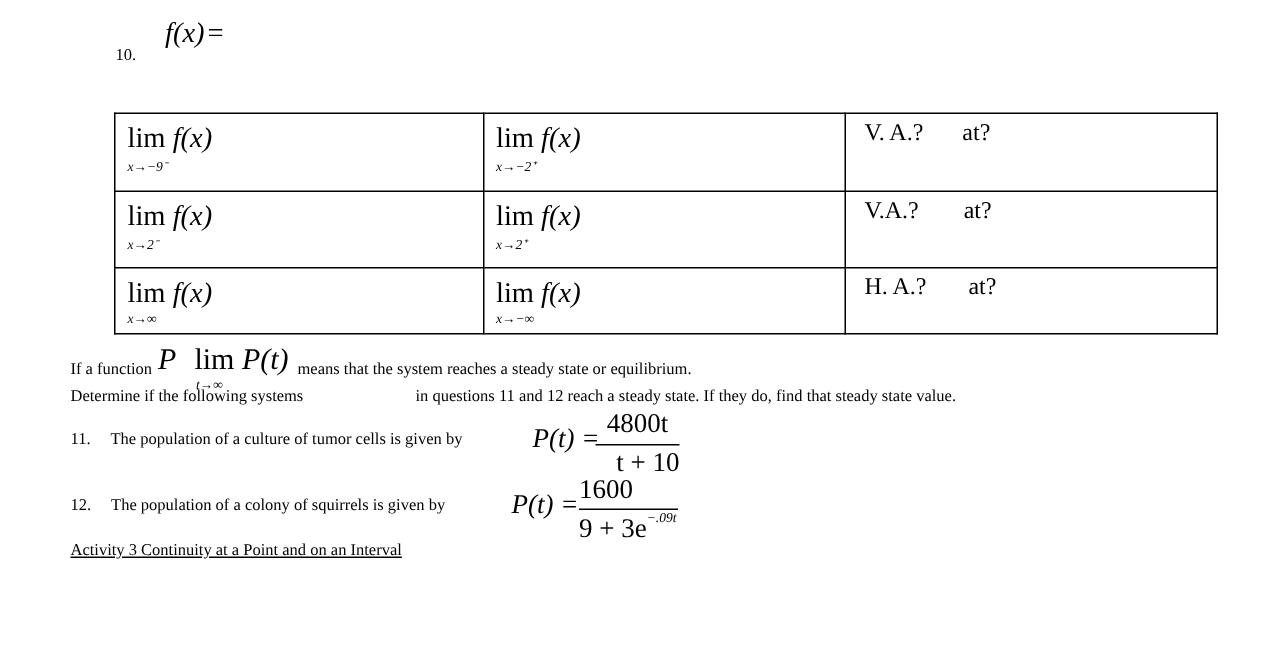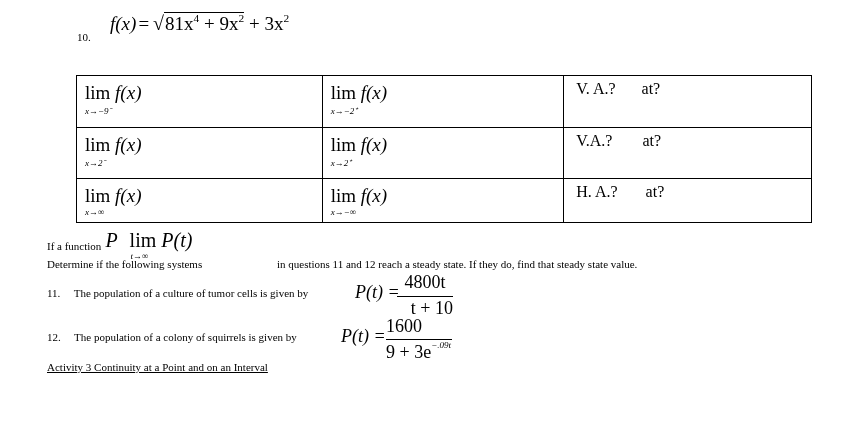--- a/index.html
+++ b/index.html
@@ -29,23 +29,20 @@
   .underline { text-decoration:underline; }
 </style>
 </head>
 <body>
 
 <div class="abs qnum" style="left:77px; top:31px;">10.</div>
 <div class="abs" style="left:110px; top:12px; font-size:19px; display:flex; align-items:center;">
   <span class="it">f(x)</span>
   <span style="margin:0 2px;">=</span>
   <span class="frac">
-    <span class="num" style="white-space:nowrap;">
-      <span class="radical">√</span><span class="sqrt"><span>81x</span><sup>4</sup><span> + 9x</span><sup>2</sup></span><span> + 3x</span><sup>2</sup>
-    </span>
   </span>
 </div>
 
 <table class="lim">
   <colgroup>
       <col style="width:246px">
       <col style="width:242px">
       <col style="width:248px">
     </colgroup>
   <tbody>
@@ -73,20 +70,21 @@
 </tbody>
   </table>
 
 <div class="abs para" style="left:47px; top:229px; display:flex; align-items:flex-end;">
   <span>If a function</span>
   <span class="bigP" style="margin:0 6px 0 4px;">P</span>
   <span style="position:relative; margin:0 6px; font-size:20px;">
     <span>lim</span><span class="limsub" style="top:22px; left:1px;">t→∞</span>
     <span class="it">P(t)</span>
   </span>
+  <span>means that the system reaches a steady state or equilibrium.</span>
 </div>
 <div class="abs para" style="left:47px; top:258px;">Determine if the following systems</div>
 <div class="abs para" style="left:277px; top:258px;">in questions 11 and 12 reach a steady state.  If they do, find that steady state value.</div>
 
 <div class="abs para" style="left:47px; top:287px;">
   <span>11.</span>
   <span style="display:inline-block;width:8px;"></span>
   <span>The population of a culture of tumor cells is given by</span>
 </div>
 <div class="abs eqn it" style="left:355px; top:282px;">P(t) =</div>

